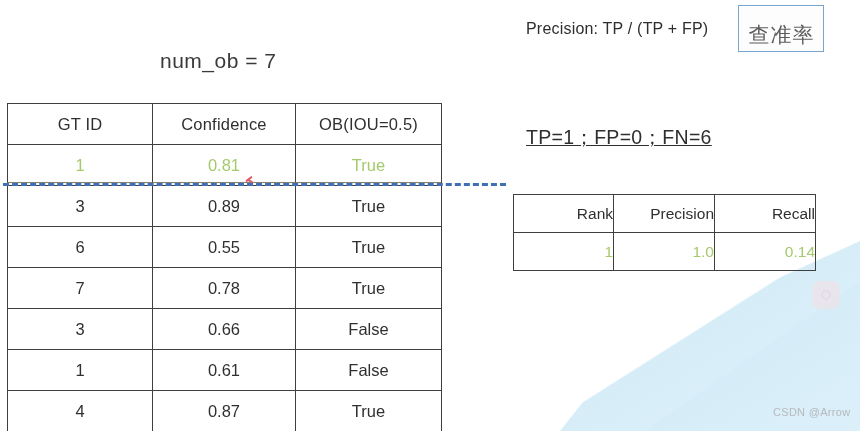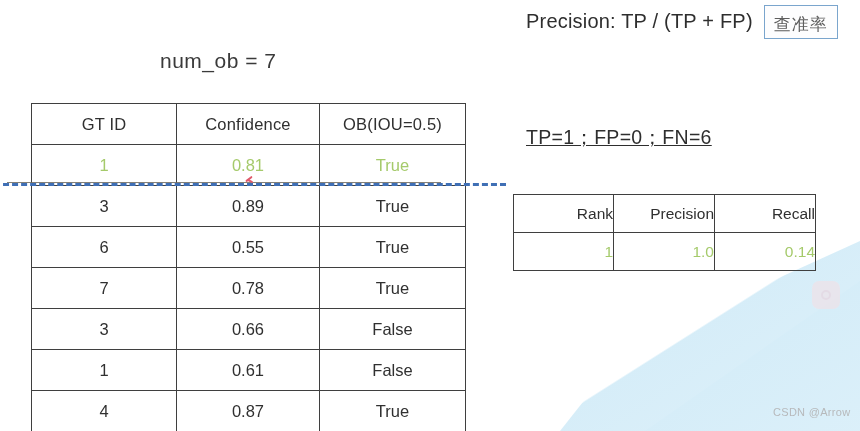--- a/index.html
+++ b/index.html
@@ -80,21 +80,20 @@
   }
 
   
   #detections-table {
     position: absolute;
     left: 7px;
     top: 103px;
     width: 434px;
     border-collapse: collapse;
     table-layout: fixed;
-    margin-left: 24px;
   }
   #detections-table td, #detections-table th {
     border: 1.6px solid #3f3f3f;
     height: 40px;
     text-align: center;
     vertical-align: middle;
     font-size: 16.5px;
     font-weight: normal;
     color: #303030;
     padding: 0;
@@ -156,30 +155,30 @@
   
   .formula-row {
     position: absolute;
     display: flex;
     align-items: center;
     white-space: nowrap;
   }
   #precision-formula-row { left: 526px; top: 5px; }
   #recall-formula-row    { left: 526px; top: 46px; }
   .formula-text {
-    font-size: 20px;
+    font-size: 16px;
     color: #2e2e2e;
     letter-spacing: .2px;
   }
   .cn-tag {
-    margin-left: 11px;
+    margin-left: 30px;
     border: 1.6px solid #7aa5cd;
     background: #fdfdfe;
-    padding: 9px 9px 4px 9px;
-    font-size: 17px;
+    padding: 18px 9px 4px 9px;
+    font-size: 21px;
     color: #5d5d5d;
     font-family: "DejaVu Sans", "Liberation Sans", sans-serif;
     letter-spacing: 1px;
     line-height: 1.1;
   }
 
   #counts-line {
     position: absolute;
     left: 526px;
     top: 124px;

